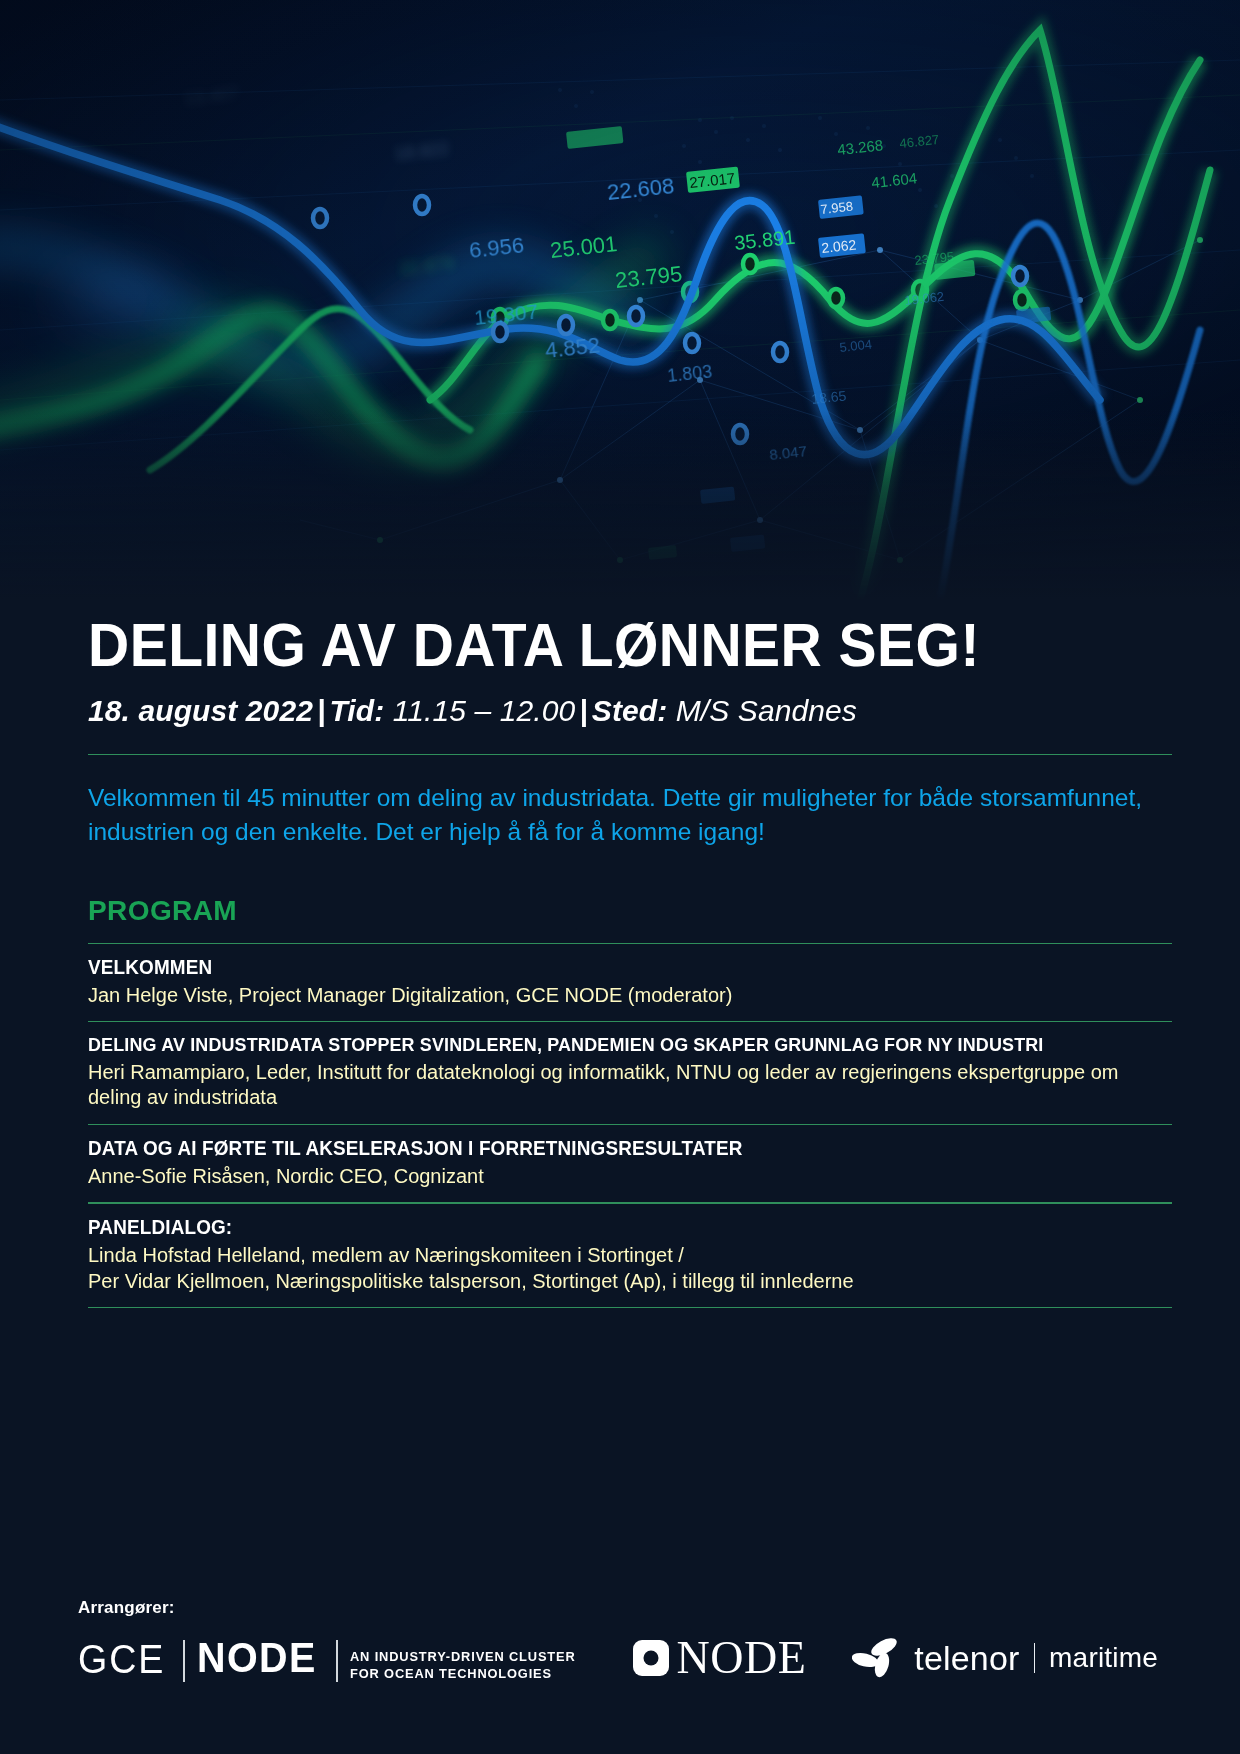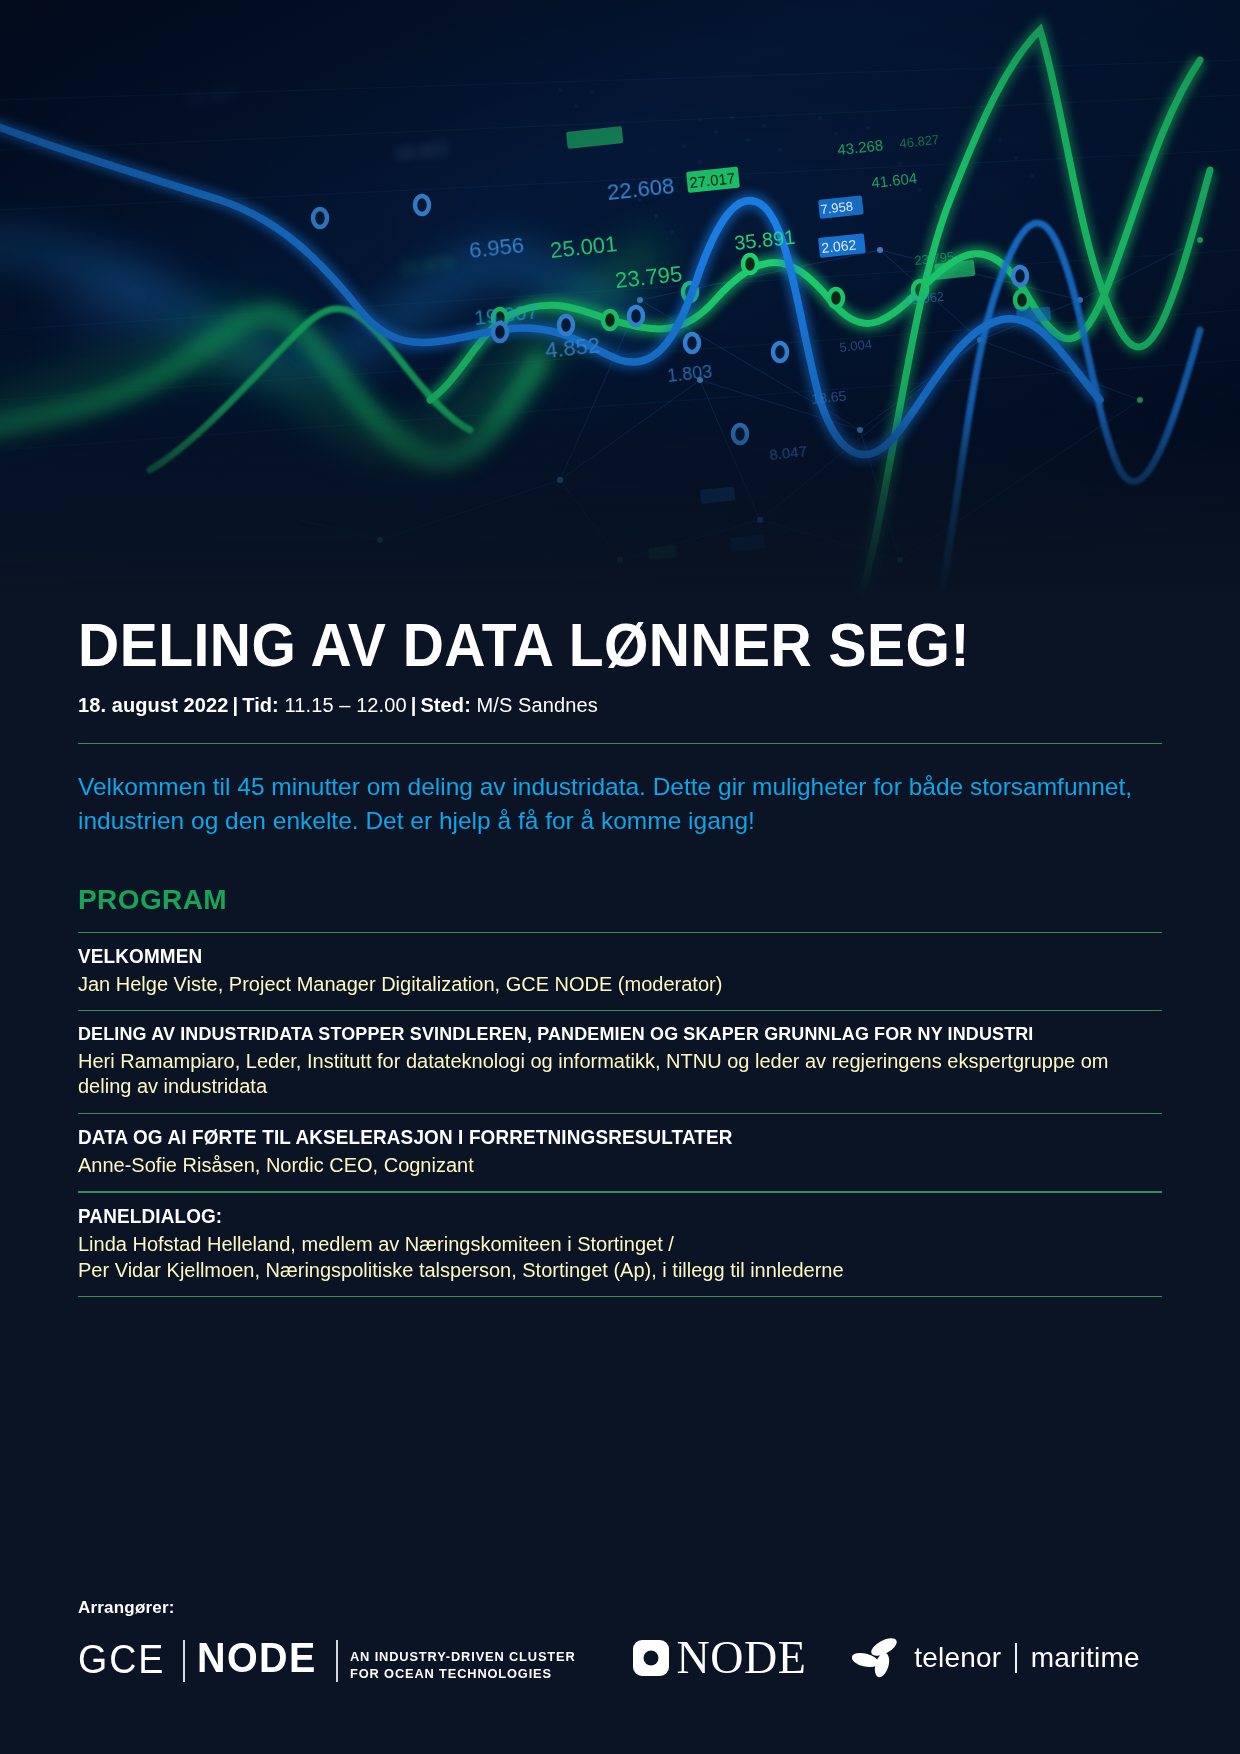--- a/index.html
+++ b/index.html
@@ -38,44 +38,45 @@
     inset: 0;
     background:
       radial-gradient(ellipse 70% 60% at 62% 38%, rgba(0,0,0,0) 0%, rgba(2,8,20,0.45) 100%);
     pointer-events: none;
   }
 
   
   .content {
     position: absolute;
     top: 600px;
-    left: 0;
+    left: 10px;
     width: 1004px;
   }
   .inner {
     margin: 0 78px;
     width: 1084px;
   }
 
   .poster-title {
     font-family: "Liberation Sans Narrow", "Liberation Sans", sans-serif;
     font-weight: bold;
     font-size: 62px;
     letter-spacing: 0.5px;
     line-height: 1.0;
     margin: 14px 0 0 0;
     transform: scaleX(0.92);
     transform-origin: left center;
     white-space: nowrap;
   }
   .subtitle {
-    font-size: 20px;
+    font-size: 30px;
     margin-top: 18px;
     letter-spacing: 0.1px;
     white-space: nowrap;
+    font-style: italic;
   }
   .subtitle b { font-weight: bold; }
   .subtitle .sep { font-weight: bold; padding: 0 4px; }
 
   hr.rule {
     border: none;
     border-top: 1px solid #2f8f5b;
     margin: 26px 0 0 0;
   }
   hr.rule.thin { border-top: 1px solid #2f8f5b; }
@@ -195,21 +196,21 @@
     line-height: 1;
   }
 
   
   .telenor {
     display: flex;
     align-items: center;
     gap: 10px;
   }
   .telenor-word {
-    font-size: 28px;
+    font-size: 34px;
     letter-spacing: 0.2px;
   }
   .telenor-bar {
     width: 1.5px;
     height: 30px;
     background: #e9eef3;
     margin: 0 4px;
   }
   .maritime-word {
     font-size: 28px;

